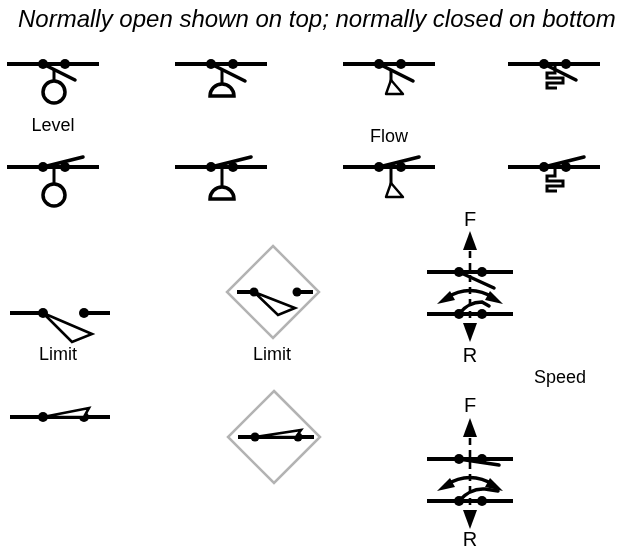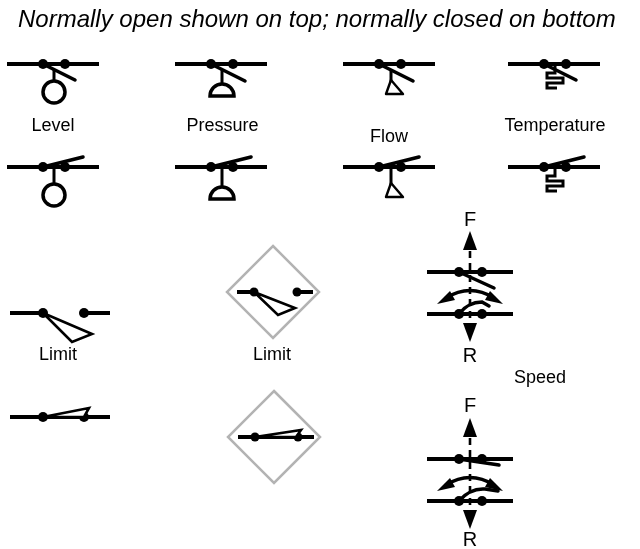--- a/index.html
+++ b/index.html
@@ -66,23 +66,21 @@
 
   <svg class="sym" style="left:506px;top:50px" width="96" height="58" viewBox="0 0 96 58">
     <line class="wire" x1="2" y1="14" x2="94" y2="14"></line>
     <circle class="dot" cx="38" cy="14" r="5"></circle>
       <circle class="dot" cx="60" cy="14" r="5"></circle>
     <line class="contact" x1="38" y1="14" x2="70" y2="30"></line>
     <path class="thin" d="M49,16 V23 H41 V28 H57 V33 H41 V38 H51"></path>
   </svg>
 
   <div class="lbl" style="left:5px;top:115px;width:96px">Level</div>
-  <div class="lbl" style="left:160px;top:115px;width:125px">Pressure</div>
   <div class="lbl" style="left:341px;top:126px;width:96px">Flow</div>
-  <div class="lbl" style="left:475px;top:115px;width:160px">Temperature</div>
 
   <svg class="sym" style="left:5px;top:153px" width="96" height="58" viewBox="0 0 96 58">
     <line class="wire" x1="2" y1="14" x2="94" y2="14"></line>
     <circle class="dot" cx="38" cy="14" r="5"></circle>
       <circle class="dot" cx="60" cy="14" r="5"></circle>
     <line class="contact" x1="38" y1="14" x2="78" y2="4"></line>
     <line class="thin" x1="49" y1="14" x2="49" y2="31"></line>
     <circle class="contact" cx="49" cy="42" r="11"></circle>
   </svg>
 
@@ -164,21 +162,21 @@
     <polygon class="solid" points="27,94 40,81 45,90"></polygon>
     <polygon class="solid" points="93,94 80,81 75,90"></polygon>
     <line class="wire" x1="17" y1="104" x2="103" y2="104"></line>
     <circle class="dot" cx="49" cy="104" r="5"></circle>
       <circle class="dot" cx="72" cy="104" r="5"></circle>
     <path class="contact" d="M49,104 Q58,92 72,92 L79,96"></path>
   </svg>
 
   <div class="lbl small" style="left:455px;top:344px;width:30px">R</div>
 
-  <div class="lbl" style="left:480px;top:367px;width:120px">Speed</div>
+  <div class="lbl" style="left:500px;top:367px;width:120px">Speed</div>
 
   <div class="lbl small" style="left:455px;top:394px;width:30px">F</div>
 
   <svg class="sym" style="left:410px;top:397px" width="120" height="150" viewBox="0 0 120 150">
     <polygon class="solid" points="60,21 53,40 67,40"></polygon>
     <line class="dash" x1="60" y1="41" x2="60" y2="113"></line>
     <polygon class="solid" points="60,132 53,113 67,113"></polygon>
     <line class="wire" x1="17" y1="62" x2="103" y2="62"></line>
     <circle class="dot" cx="49" cy="62" r="5"></circle>
       <circle class="dot" cx="72" cy="62" r="5"></circle>

